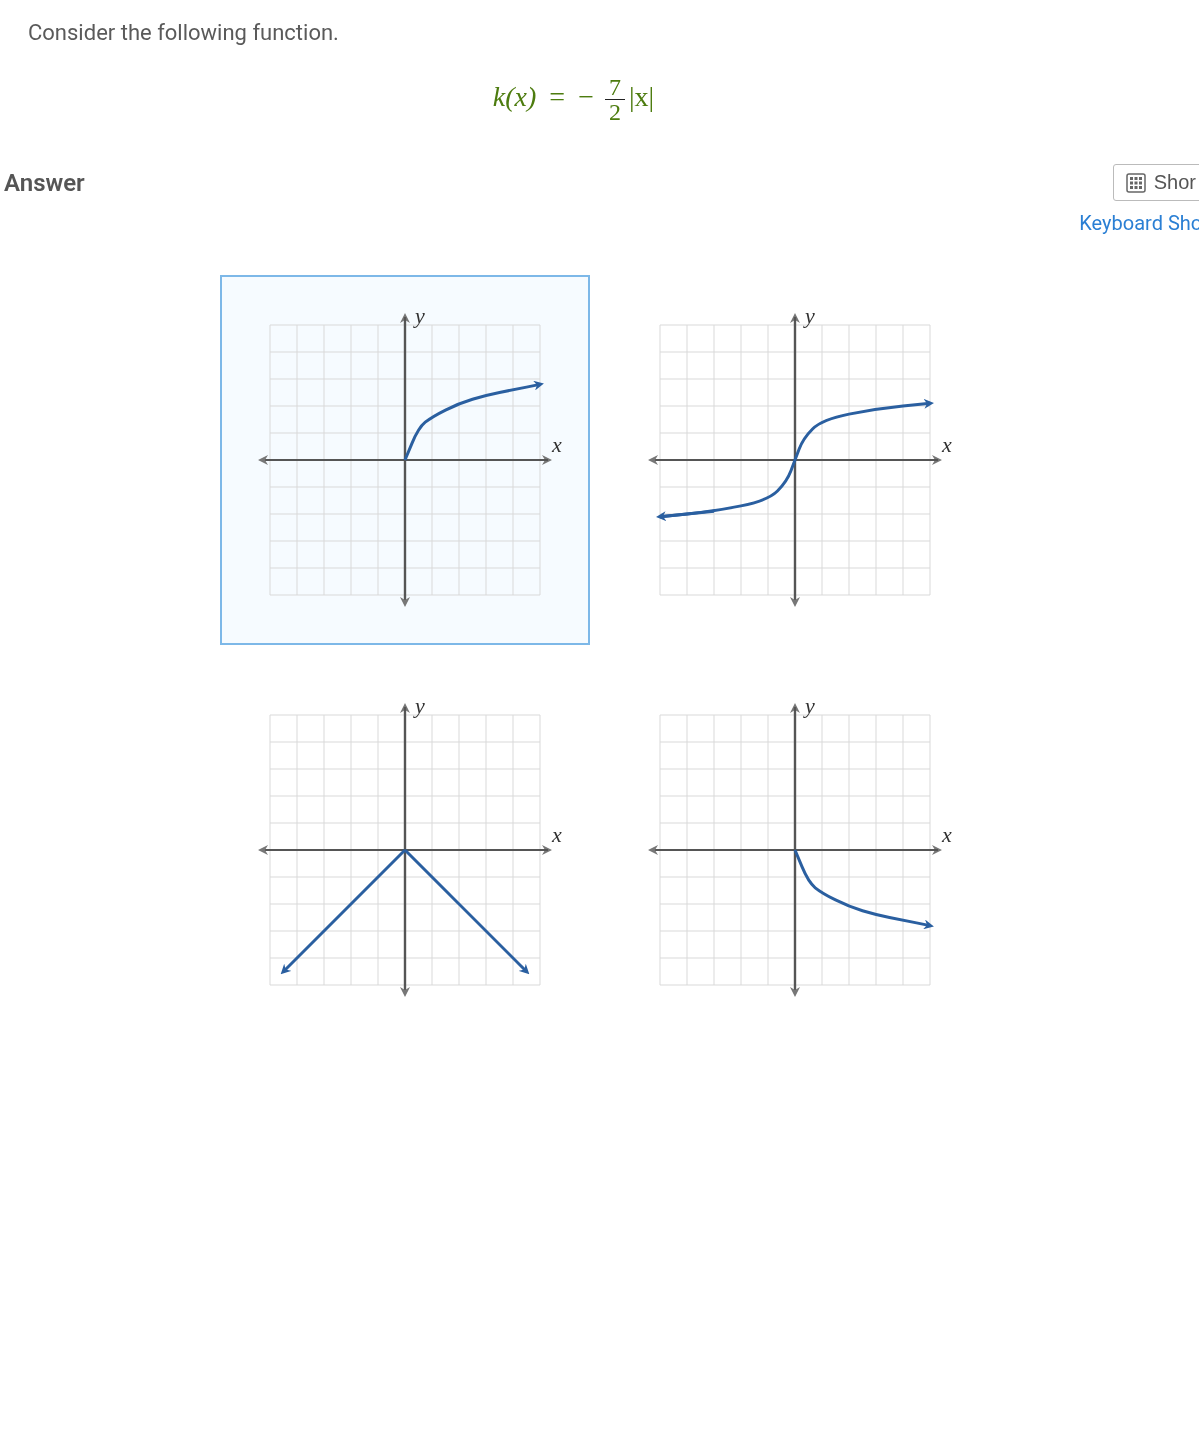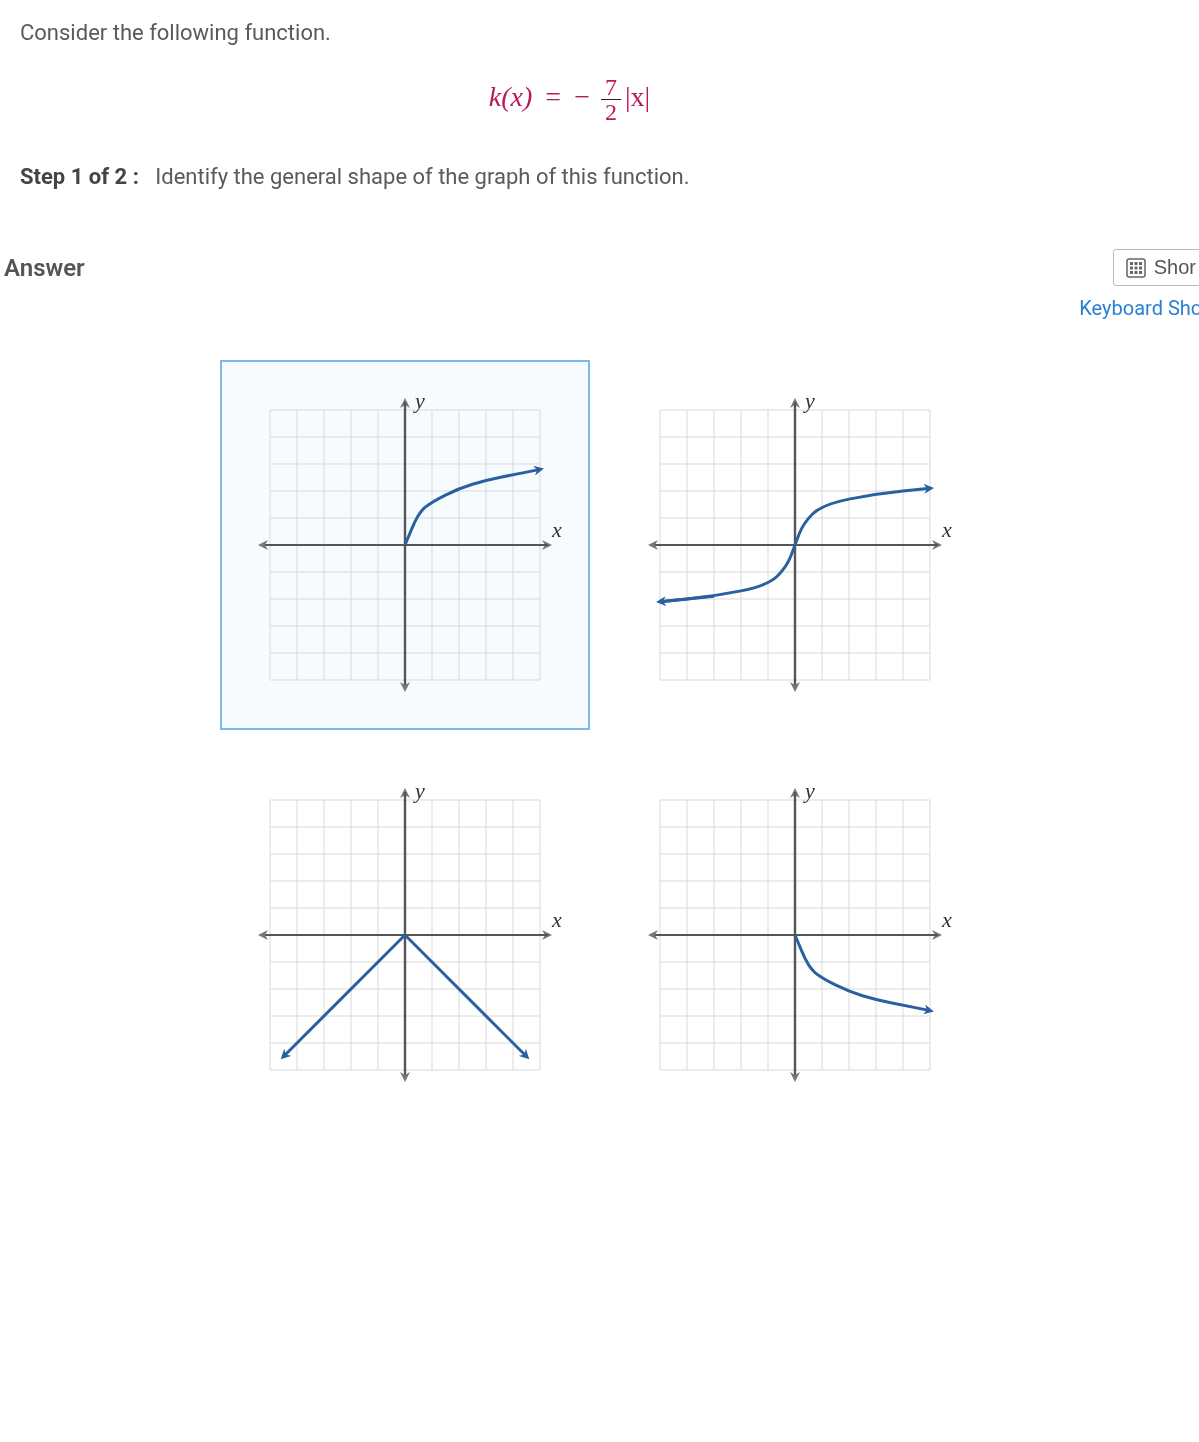--- a/index.html
+++ b/index.html
@@ -4,39 +4,39 @@
 <style>
   * { box-sizing: border-box; margin: 0; padding: 0; }
   body {
     font-family: -apple-system, BlinkMacSystemFont, "Segoe UI", Roboto, Arial, sans-serif;
     background: #fff;
     color: #4a5568;
     width: 1199px;
     padding: 0;
   }
   .content {
-    padding: 20px 0 0 20px;
+    padding: 20px 0 0 28px;
   }
   .question-text {
     font-size: 22px;
     color: #5a5a5a;
     margin-bottom: 30px;
     font-weight: 400;
   }
   .formula-row {
     text-align: center;
     margin: 30px 0 40px 0;
     position: relative;
     left: -40px;
   }
   .formula {
     font-family: "Times New Roman", serif;
     font-style: italic;
     font-size: 28px;
-    color: #be185d;
+    color: #4d7c0f;
     display: inline-block;
   }
   .formula .frac {
     display: inline-block;
     vertical-align: middle;
     text-align: center;
     font-style: normal;
     font-size: 24px;
     line-height: 1;
     margin: 0 4px;
@@ -124,25 +124,20 @@
       <span>k(x)</span>
       <span style="font-style:normal; margin:0 6px;">=</span>
       <span style="font-style:normal;">−</span>
       <span class="frac">
         <span class="num">7</span>
         <span class="den">2</span>
       </span><span style="font-style:normal;">|x|</span>
     </span>
   </div>
 
-  <div class="step-text">
-    <span class="bold">Step 1 of 2 :</span>
-    <span>&nbsp;</span>
-    <span>Identify the general shape of the graph of this function.</span>
-  </div>
 </div>
 
 <div class="answer-row">
   <div class="answer-label">Answer</div>
   <button class="keypad-btn">
     <span class="keypad-icon">
       <svg viewBox="0 0 20 20" width="20" height="20">
         <rect x="1" y="1" width="18" height="18" rx="2" fill="none" stroke="#666" stroke-width="1.5"></rect>
         <rect x="4" y="4" width="3" height="3" fill="#666"></rect>
         <rect x="8.5" y="4" width="3" height="3" fill="#666"></rect>

